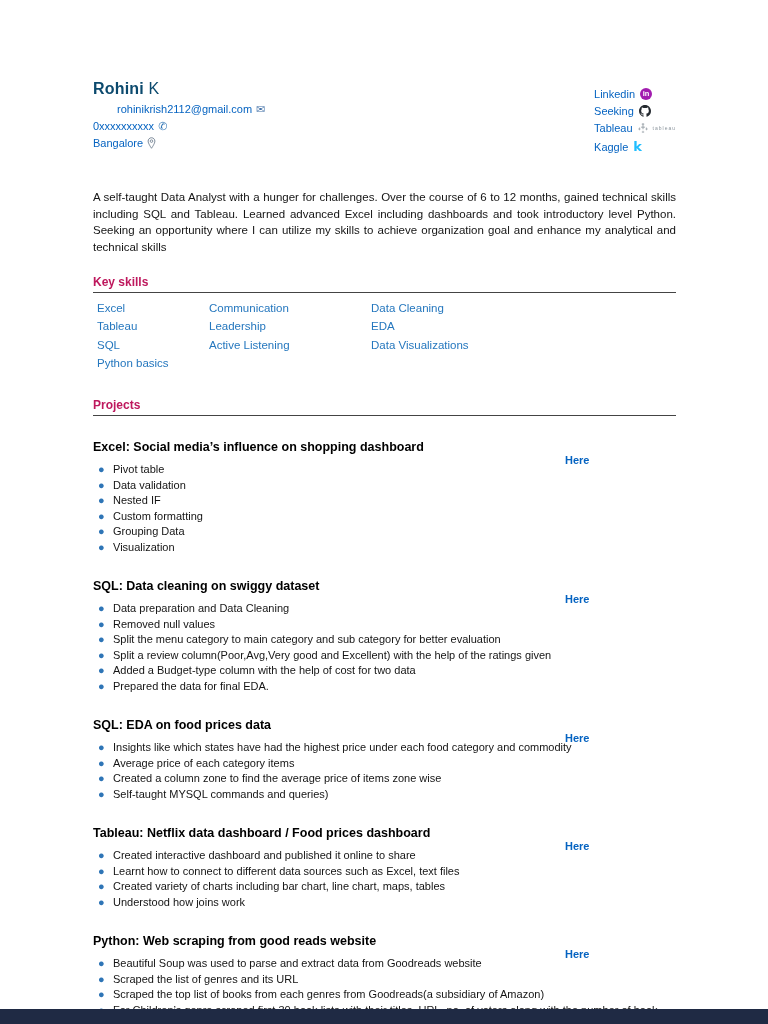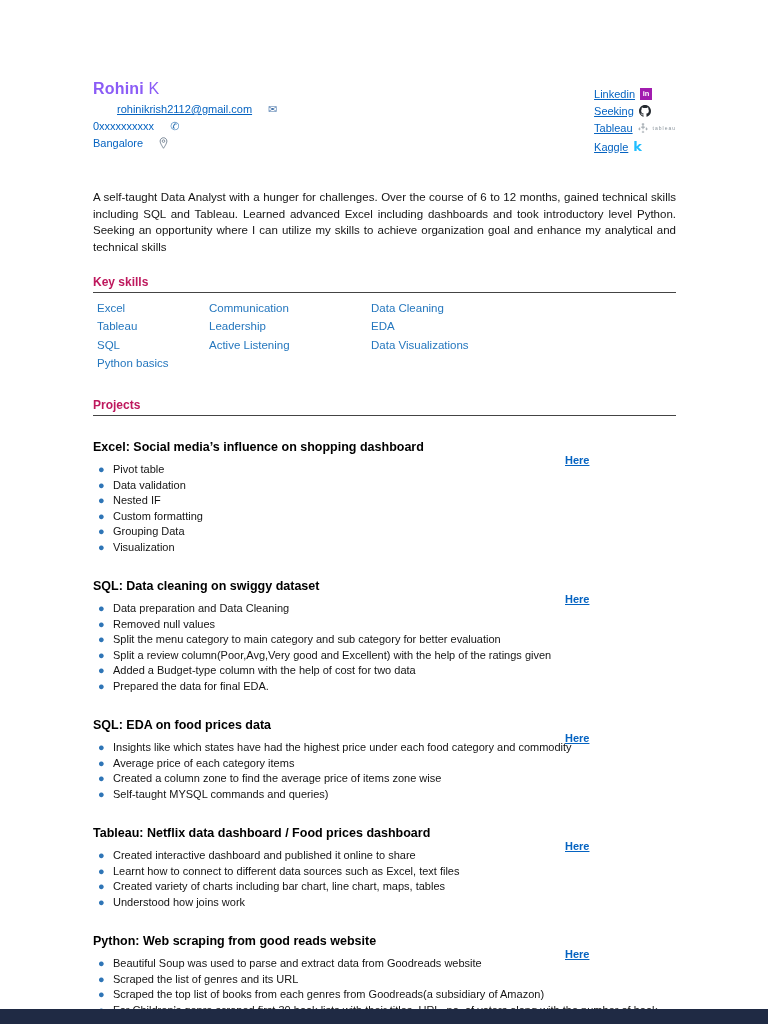--- a/index.html
+++ b/index.html
@@ -8,32 +8,32 @@
     background: #ffffff;
     font-family: "Liberation Sans", sans-serif;
     color: #1a1a1a;
     position: relative;
     overflow: hidden;
   }
   .page { padding: 80px 92px 0 93px; }
 
   
   .header-row { display: flex; justify-content: space-between; align-items: flex-start; }
-  .name { font-size: 16px; color: #8b5cf6; letter-spacing: .2px; }
+  .name { font-size: 16px; color: #0c4a6e; letter-spacing: .2px; }
   .name-bold { font-weight: bold; }
-  .contact-line { font-size: 11px; margin-top: 5px; display: flex; align-items: center; gap: 16px; }
+  .contact-line { font-size: 11px; margin-top: 5px; display: flex; align-items: center; gap: 4px; }
   .blue-text { color: #0563C1; }
-  .link { color: #0563C1; text-decoration: underline; cursor: pointer; padding-left: 24px; }
+  .link { color: #0563C1; cursor: pointer; padding-left: 24px; }
   .icn { display: inline-flex; align-items: center; justify-content: center; line-height: 1; }
   .envelope { color: #4472A8; font-size: 11px; }
   .phone-g { color: #2E74B5; font-size: 11px; }
   .social-block { text-align: left; padding-top: 8px; }
   .social-line { font-size: 11px; margin-bottom: 5px; display: flex; align-items: center; gap: 5px; }
   .li-badge {
-    width: 12px; height: 12px; background: #a21caf; border-radius: 0;
+    width: 12px; height: 12px; background: #a21caf; border-radius: 6px;
     color: #fff; font-size: 7.5px; font-weight: bold; display: inline-flex;
     align-items: center; justify-content: center;
   }
   .tableau-word { font-size: 5px; color: #8a949c; letter-spacing: 1px; }
   .kaggle-k { color: #20BEFF; font-size: 13px; font-weight: bold; font-family: "DejaVu Sans", sans-serif; }
 
   
   .summary {
     margin-top: 30px; font-size: 11.5px; line-height: 16.5px;
     text-align: justify; color: #141414;

